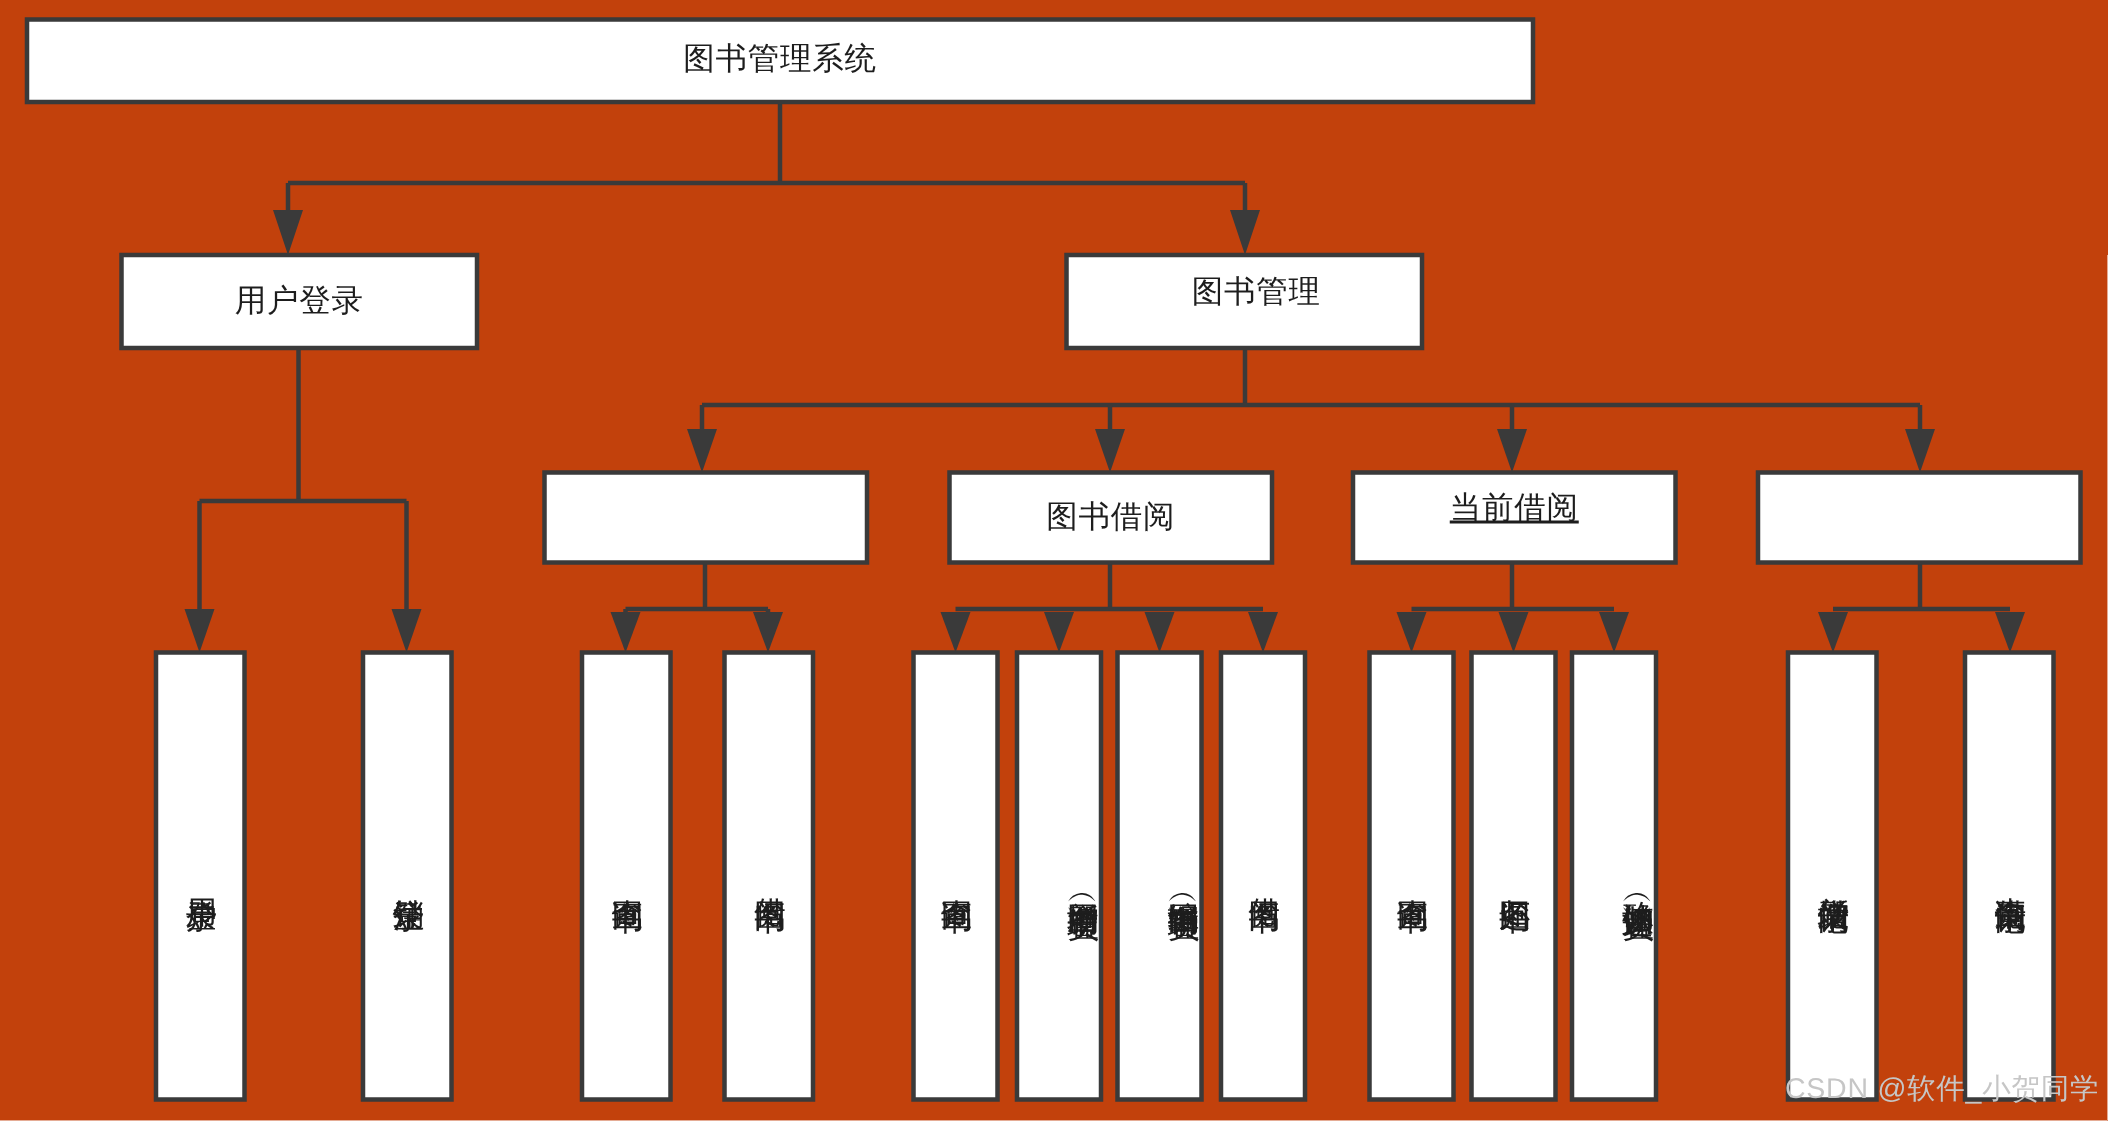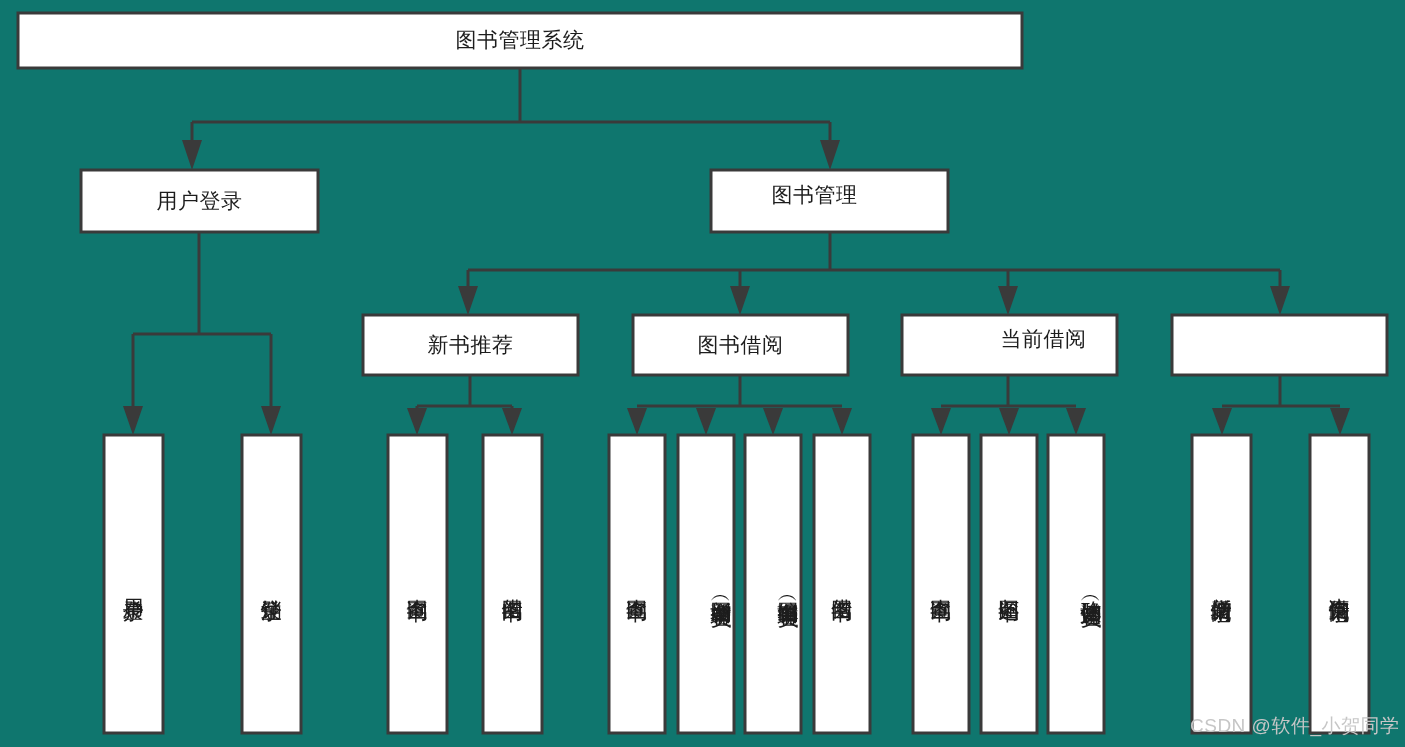--- a/index.html
+++ b/index.html
@@ -8,21 +8,21 @@
     padding: 0;
     background: #ffffff;
   }
   body {
     font-family: "Liberation Sans", "DejaVu Sans", sans-serif;
   }
   #diagram-root {
     position: relative;
     width: 1405px;
     height: 747px;
-    background: #0f766e;
+    background: #c2410c;
     overflow: hidden;
   }
   #diagram-svg {
     position: absolute;
     left: 0;
     top: 0;
     width: 1405px;
     height: 747px;
   }
   .node-box {
@@ -170,25 +170,24 @@
       <rect class="node-box" x="1048" y="435" width="56" height="298"></rect>
 
       <rect class="node-box" x="1192" y="435" width="59" height="298"></rect>
       <rect class="node-box" x="1310" y="435" width="59" height="298"></rect>
     </g>
   </svg>
 
   <div class="h-label" style="left:18px; top:13px; width:1004px; height:55px;">图书管理系统</div>
 
   <div class="h-label" style="left:81px; top:170px; width:237px; height:62px;">用户登录</div>
-  <div class="h-label" style="left:696px; top:170px; width:237px; height:50px;">图书管理</div>
-
-  <div class="h-label" style="left:363px; top:315px; width:215px; height:60px;">新书推荐</div>
+  <div class="h-label" style="left:719px; top:170px; width:237px; height:50px;">图书管理</div>
+
   <div class="h-label" style="left:633px; top:315px; width:215px; height:60px;text-align:center;">图书借阅</div>
-  <div class="h-label" style="left:936px; top:315px; width:215px; height:48px;">当前借阅</div>
+  <div class="h-label" style="left:902px; top:315px; width:215px; height:48px;text-decoration:underline;">当前借阅</div>
 
   <div class="v-label centered" style="left:104px; top:435px; width:59px; height:298px;">用户登录</div>
   <div class="v-label centered" style="left:242px; top:435px; width:59px; height:298px;">注销登录</div>
 
   <div class="v-label centered" style="left:388px; top:435px; width:59px; height:298px;">查询图书</div>
   <div class="v-label centered" style="left:483px; top:435px; width:59px; height:298px;">借阅图书</div>
 
   <div class="v-label centered" style="left:609px; top:435px; width:56px; height:298px;">查询图书</div>
   <div class="v-label" style="left:678px; top:443px; width:56px; height:290px;">新增图书（管理员）</div>
   <div class="v-label" style="left:745px; top:443px; width:56px; height:290px;">编辑图书（管理员）</div>

